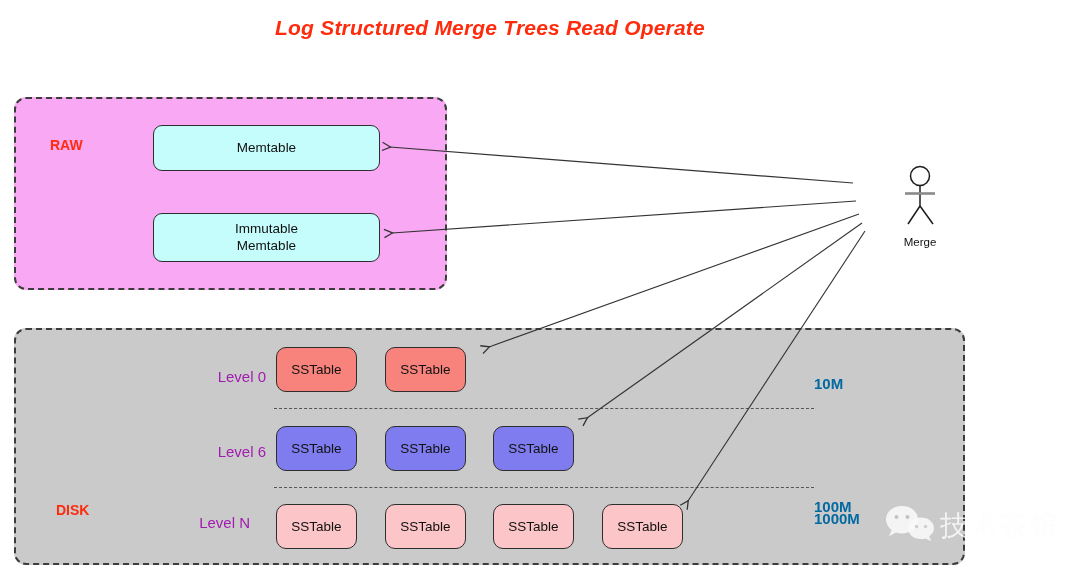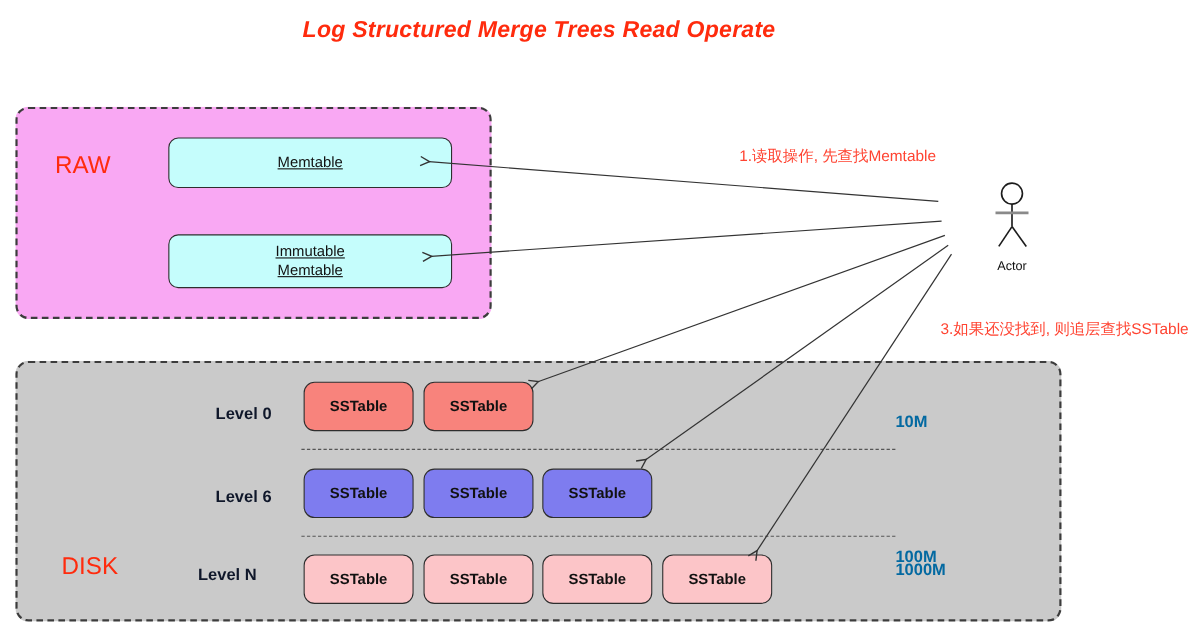--- a/index.html
+++ b/index.html
@@ -26,69 +26,68 @@
   }
 
   
   .raw-box {
     left: 14px; top: 97px; width: 433px; height: 193px;
     background: #f9a8f3;
     border: 2px dashed #3c3c3c;
     border-radius: 12px;
   }
   .section-label {
-    font-size: 22px;
-    font-weight: normal;
+    font-size: 14px;
+    font-weight: bold;
     color: #ff2b0d;
   }
   .raw-label { left: 34px; top: 38px; }
 
   .mem-box {
-    left: 137px; width: 258px; height: 46px;
+    left: 137px; width: 227px; height: 46px;
     background: #c5fdfc;
     border: 1.5px solid #2e2e2e;
     border-radius: 9px;
     display: flex; align-items: center; justify-content: center;
     text-align: center;
     font-size: 13.5px;
     color: #111;
     white-space: pre-line;
     line-height: 1.25;
-    text-decoration: underline;
   }
   .mem-box.memtable { top: 26px; }
   .mem-box.immutable { top: 114px; height: 49px; }
 
   
   .disk-box {
     left: 14px; top: 328px; width: 951px; height: 237px;
     background: #cacaca;
     border: 2px dashed #3c3c3c;
     border-radius: 12px;
   }
   .disk-label { left: 40px; top: 172px; }
 
   .level-label {
     width: 70px;
     font-size: 15px;
-    font-weight: bold;
-    color: #0f172a;
+    font-weight: normal;
+    color: #a21caf;
+    text-align: right;
   }
   .lvl0-label { left: 180px; top: 38px; }
   .lvl1-label { left: 180px; top: 113px; }
   .lvlN-label { left: 164px; top: 184px; }
 
   .sstable {
-    width: 100px; height: 45px;
+    width: 81px; height: 45px;
     border: 1.5px solid #2e2e2e;
     border-radius: 10px;
     display: flex; align-items: center; justify-content: center;
     font-size: 13.5px;
     color: #111;
-    font-weight: bold;
   }
   .lvl0 { background: #f8837c; top: 17px; }
   .lvl1 { background: #7e7cef; top: 96px; }
   .lvlN { background: #fcc5c8; top: 174px; }
   .col1 { left: 260px; }
   .col2 { left: 369px; }
   .col3 { left: 477px; }
   .col4 { left: 586px; }
 
   .level-sep {
@@ -182,22 +181,20 @@
     <div class="abs sstable lvlN col1">SSTable</div>
     <div class="abs sstable lvlN col2">SSTable</div>
     <div class="abs sstable lvlN col3">SSTable</div>
     <div class="abs sstable lvlN col4">SSTable</div>
 
     <div class="abs size-label size0">10M</div>
     <div class="abs size-label size1">100M</div>
     <div class="abs size-label sizeN">1000M</div>
   </div>
 
-  <div class="abs annotation ann1">1.读取操作, 先查找Memtable</div>
-  <div class="abs annotation ann3">3.如果还没找到, 则追层查找SSTable</div>
 
   <svg class="abs overlay" viewBox="0 0 1080 578" xmlns="http://www.w3.org/2000/svg">
     <defs>
       <marker id="arrowhead" viewBox="0 0 12 12" refX="2.5" refY="6" markerWidth="10" markerHeight="10" orient="auto">
         <path d="M11,1.5 L2,6 L11,10.5" fill="none" stroke="#333" stroke-width="1.4"></path>
       </marker>
     </defs>
 
     <g stroke="#333" stroke-width="1.1">
       <line x1="853" y1="183" x2="390" y2="147" marker-end="url(#arrowhead)"></line>
@@ -217,16 +214,33 @@
 
     <g stroke="#1c1c1c" stroke-width="1.5" fill="none">
       <circle cx="920" cy="176" r="9.5"></circle>
       <line x1="920" y1="185.5" x2="920" y2="206"></line>
       <line x1="905" y1="193.5" x2="935" y2="193.5" stroke="#8a8a8a" stroke-width="2.6"></line>
       <line x1="920" y1="206" x2="908" y2="224"></line>
       <line x1="920" y1="206" x2="933" y2="224"></line>
     </g>
   </svg>
 
-  <div class="abs actor-label">Actor</div>
-
+  <div class="abs actor-label">Merge</div>
+
+  <div class="abs watermark">
+    <svg width="54" height="46" viewBox="0 0 54 46">
+      <g fill="rgba(255,255,255,0.88)">
+        <path d="M20,3 C11,3 4,9 4,16.5 c0,4.2 2.2,7.9 5.6,10.4 l-2.6,6.3 7,-3.7 c1.9,0.55 3.9,0.9 6,0.9 9,0 16,-6 16,-13.9 C36,9 29,3 20,3 z"></path>
+        <path d="M39,14.5 c-7.5,0 -13,4.8 -13,10.8 0,6 5.5,10.8 13,10.8 1.7,0 3.3,-0.25 4.8,-0.7 l5.4,2.9 -2,-5 c2.9,-2 4.8,-5 4.8,-8 0,-6 -5.5,-10.8 -13,-10.8 z"></path>
+      </g>
+      <g fill="#c3c3c3">
+        <circle cx="14.5" cy="14" r="2"></circle>
+        <circle cx="25.5" cy="14" r="2"></circle>
+      </g>
+      <g fill="#cfcfcf">
+        <circle cx="34.5" cy="23.5" r="1.7"></circle>
+        <circle cx="43.5" cy="23.5" r="1.7"></circle>
+      </g>
+    </svg>
+    <span class="watermark-text">技术茶馆</span>
+  </div>
 
 </div>
 
 </body></html>

